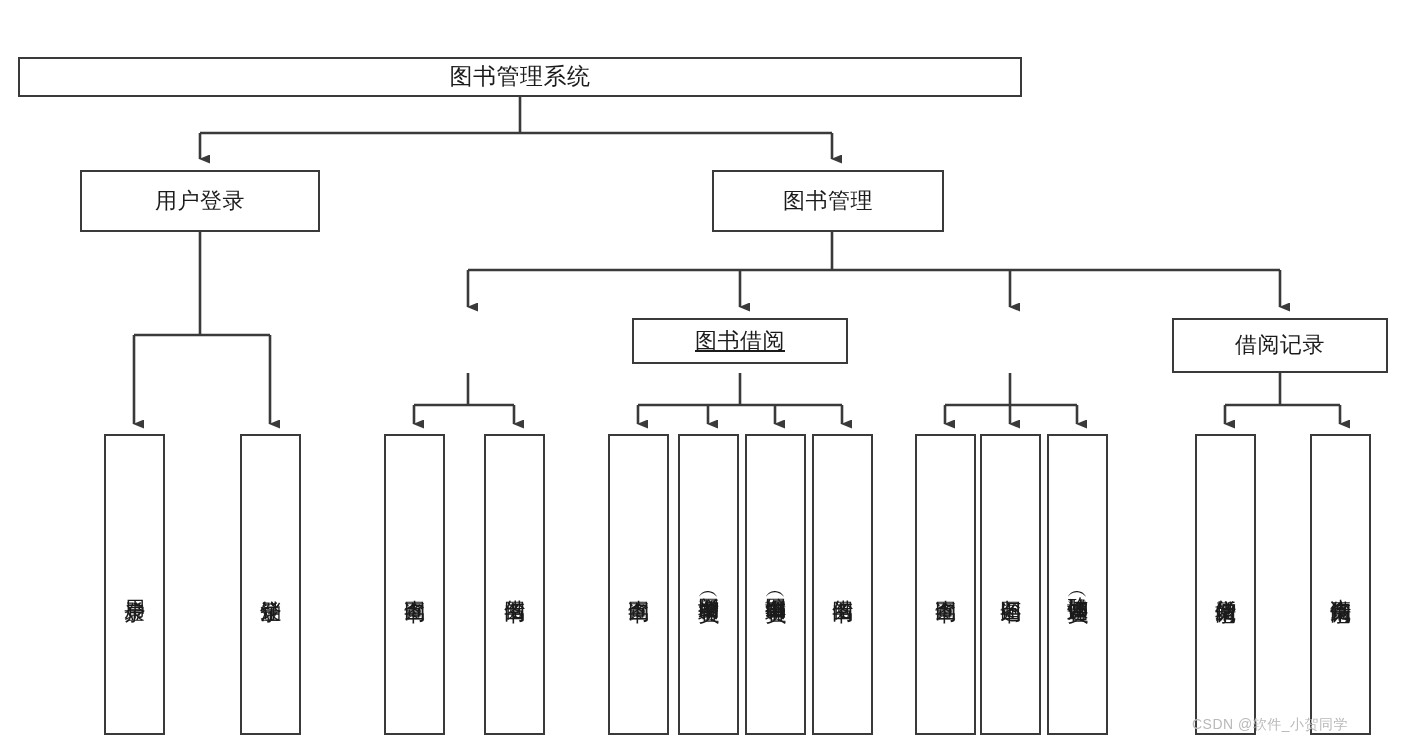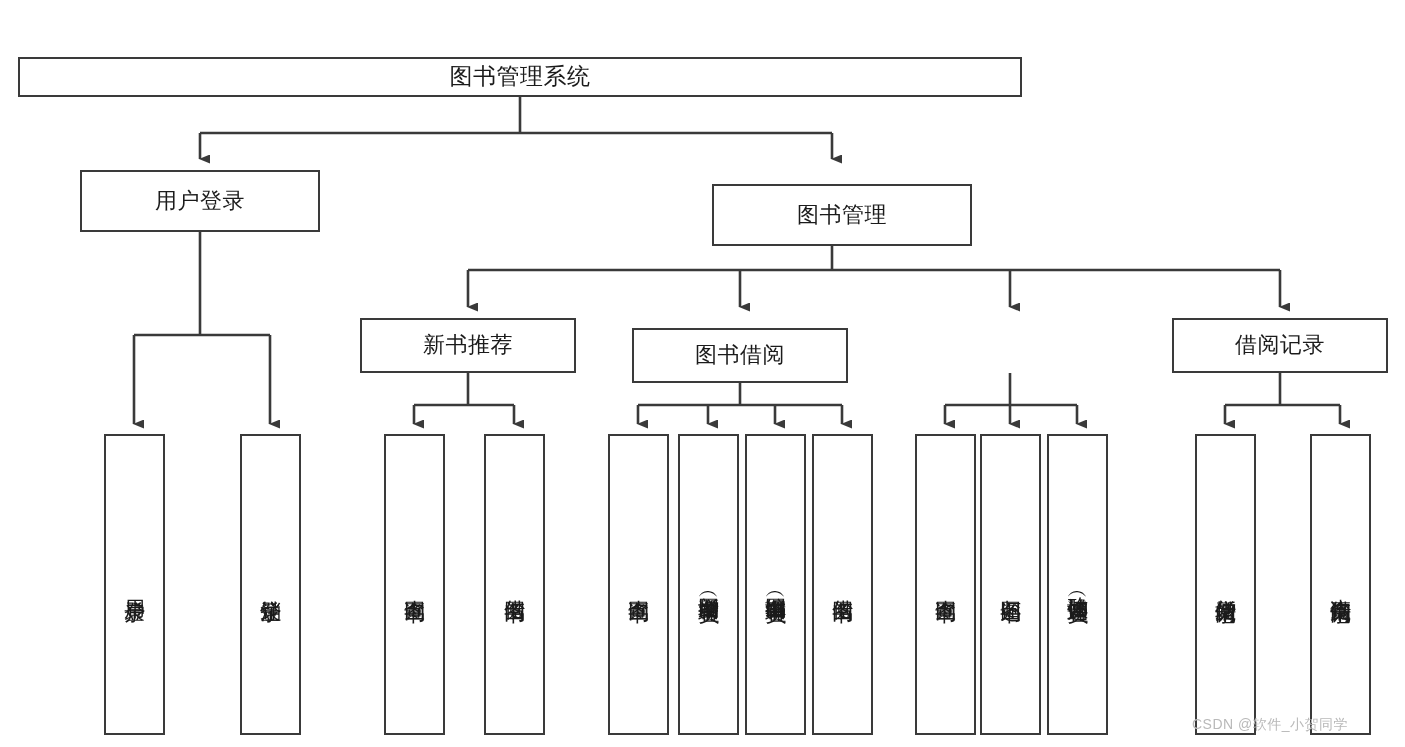--- a/index.html
+++ b/index.html
@@ -124,28 +124,25 @@
     </g>
   </svg>
 
   <div class="node horiz root" style="left:18px; top:13px; width:1004px; height:40px;margin-top:44px;">
     <span class="label">图书管理系统</span>
   </div>
 
   <div class="node horiz" style="left:80px; top:170px; width:240px; height:62px;">
     <span class="label">用户登录</span>
   </div>
-  <div class="node horiz" style="left:712px; top:184px; width:260px; height:62px;">
+  <div class="node horiz" style="left:712px; top:170px; width:232px; height:62px;">
     <span class="label">图书管理</span>
   </div>
 
-  <div class="node horiz" style="left:360px; top:318px; width:216px; height:55px;">
-    <span class="label">新书推荐</span>
-  </div>
-  <div class="node horiz" style="left:632px; top:328px; width:216px; height:55px;">
+  <div class="node horiz" style="left:632px; top:318px; width:216px; height:46px;text-decoration:underline;">
     <span class="label">图书借阅</span>
   </div>
   <div class="node horiz" style="left:1172px; top:318px; width:216px; height:55px;">
     <span class="label">借阅记录</span>
   </div>
 
   <div class="node vert" style="left:104px; top:434px; width:61px; height:301px;">
     <span class="label">用户登录</span>
   </div>
   <div class="node vert" style="left:240px; top:434px; width:61px; height:301px;">

